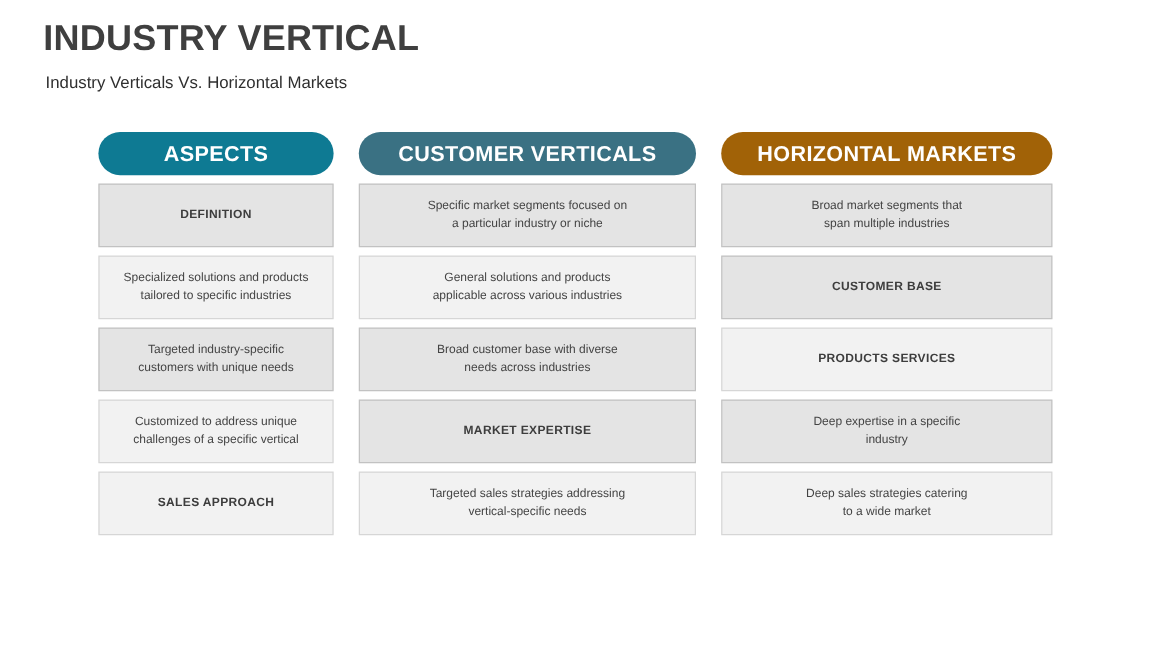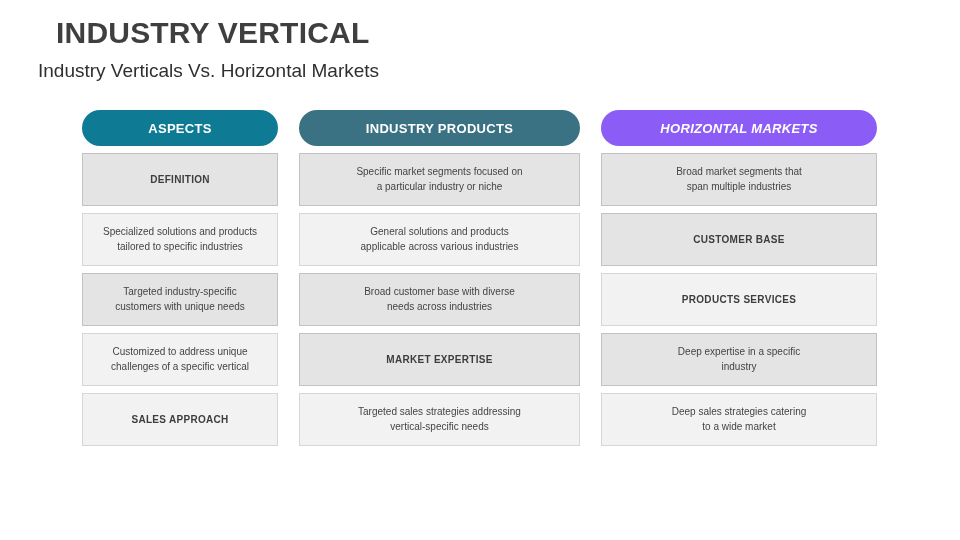--- a/index.html
+++ b/index.html
@@ -12,59 +12,59 @@
     overflow: hidden;
   }
   .slide {
     position: relative;
     width: 960px;
     height: 540px;
     background: #ffffff;
   }
   .title {
     position: absolute;
-    left: 56px;
+    left: 36px;
     top: 16px;
     font-size: 30px;
     font-weight: 700;
     color: #3f3f3f;
     letter-spacing: 0.2px;
   }
   .subtitle {
     position: absolute;
     left: 38px;
     top: 60px;
-    font-size: 19px;
+    font-size: 14px;
     font-weight: 400;
     color: #2f2f2f;
   }
   .comparison-table {
     position: absolute;
     left: 82px;
     top: 110px;
     display: grid;
     grid-template-columns: 196px 281px 276px;
     grid-template-rows: 36px repeat(6, 53px);
     column-gap: 21px;
     row-gap: 7px;
   }
   .hdr {
     display: flex;
     align-items: center;
     justify-content: center;
     color: #ffffff;
     font-weight: 700;
-    font-size: 13px;
+    font-size: 18px;
     letter-spacing: 0.3px;
     text-align: center;
     border-radius: 18px;
   }
   .hdr-aspects { background: #0e7a93; }
   .hdr-verticals { background: #3a7183; }
-  .hdr-horizontal { background: #8b5cf6; font-style: italic; }
+  .hdr-horizontal { background: #a16207; }
   .cell {
     display: flex;
     align-items: center;
     justify-content: center;
     text-align: center;
     box-sizing: border-box;
   }
   .cell-odd {
     background: #e4e4e4;
     border: 1px solid #c2c2c2;
@@ -90,21 +90,21 @@
 <body>
 
 <div class="slide">
 
   <div class="title">INDUSTRY VERTICAL</div>
   <div class="subtitle">Industry Verticals Vs. Horizontal Markets</div>
 
   <div class="comparison-table">
 
     <div class="hdr hdr-aspects">ASPECTS</div>
-    <div class="hdr hdr-verticals">INDUSTRY PRODUCTS</div>
+    <div class="hdr hdr-verticals">CUSTOMER VERTICALS</div>
     <div class="hdr hdr-horizontal">HORIZONTAL MARKETS</div>
 
     <div class="cell cell-odd">
       <span class="aspect-label">DEFINITION</span>
     </div>
     <div class="cell cell-odd">
       <span class="cell-text">Specific market segments focused on
 a particular industry or niche</span>
     </div>
     <div class="cell cell-odd">

